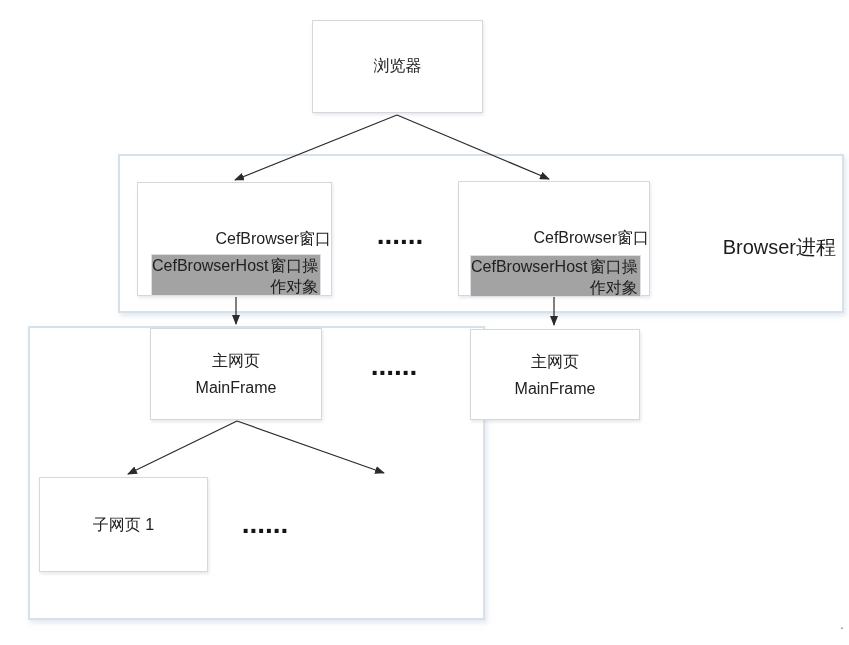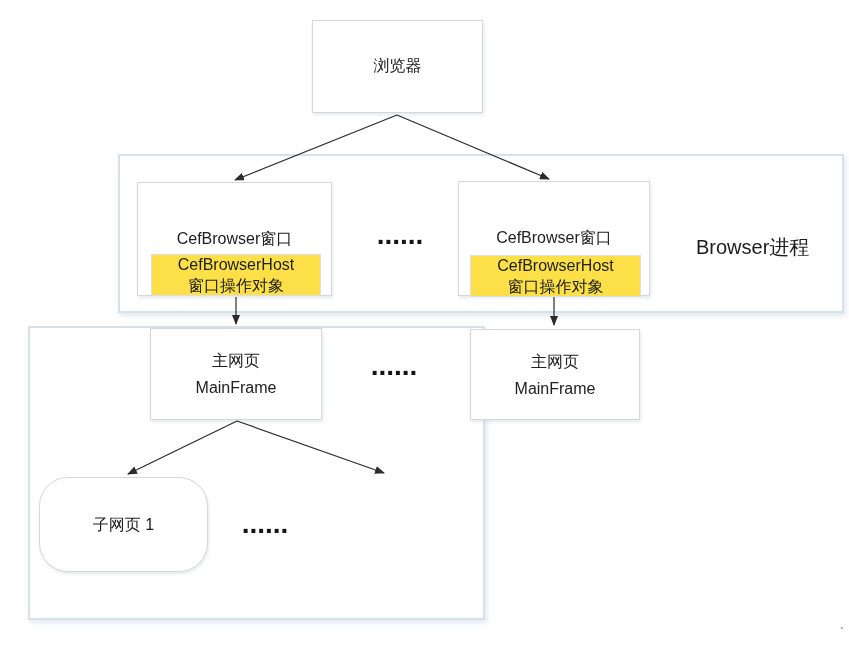--- a/index.html
+++ b/index.html
@@ -31,43 +31,43 @@
     box-shadow: 1px 2px 3px rgba(182, 192, 204, 0.35);
     font-size: 16px;
     text-align: center;
   }
   .node-flex { display: flex; flex-direction: column; align-items: center; justify-content: center; }
 
   .node-browser { left: 312px; top: 20px; width: 171px; height: 93px; }
 
   .node-cef-left  { left: 137px; top: 182px; width: 195px; height: 114px; }
   .node-cef-right { left: 458px; top: 181px; width: 192px; height: 115px; }
-  .cef-title { position: absolute; left: 0; right: 0; top: 45px; line-height: 21px; }
+  .cef-title { position: absolute; left: 0; right: 0; top: 45px; line-height: 21px; text-align: right; }
   .host-box {
     position: absolute;
-    background: #fde047;
+    background: #a3a3a3;
     border: 1px solid #dddfe2;
-    display: flex; flex-direction: column; justify-content: center;
+    display: flex; flex-direction: row; justify-content: center;
     line-height: 21px;
     text-align: center;
   }
   .host-left  { left: 13px; top: 71px; width: 170px; height: 42px; }
   .host-right { left: 11px; top: 73px; width: 171px; height: 42px; }
 
   .node-mainframe-left  { left: 150px; top: 328px; width: 172px; height: 92px; line-height: 27px; }
   .node-mainframe-right { left: 470px; top: 329px; width: 170px; height: 91px; line-height: 27px; }
-  .node-subframe-left   { left: 39px;  top: 477px; width: 169px; height: 95px; line-height: 26px; border-radius: 29px; }
+  .node-subframe-left   { left: 39px;  top: 477px; width: 169px; height: 95px; line-height: 26px; }
   .node-subframe-right  { left: 308px; top: 476px; width: 169px; height: 94px; line-height: 26px; }
 
   
   .process-label {
     position: absolute;
     font-size: 20px;
     line-height: 28px;
-    text-align: left;
+    text-align: right;
     color: #1c1c1c;
   }
   .label-browser-process  { left: 696px; top: 233px; width: 140px; }
   .label-renderer-process { left: 197px; top: 587px; width: 150px; }
 
   
   .dots {
     position: absolute;
     width: 60px;
     font-size: 28px;

